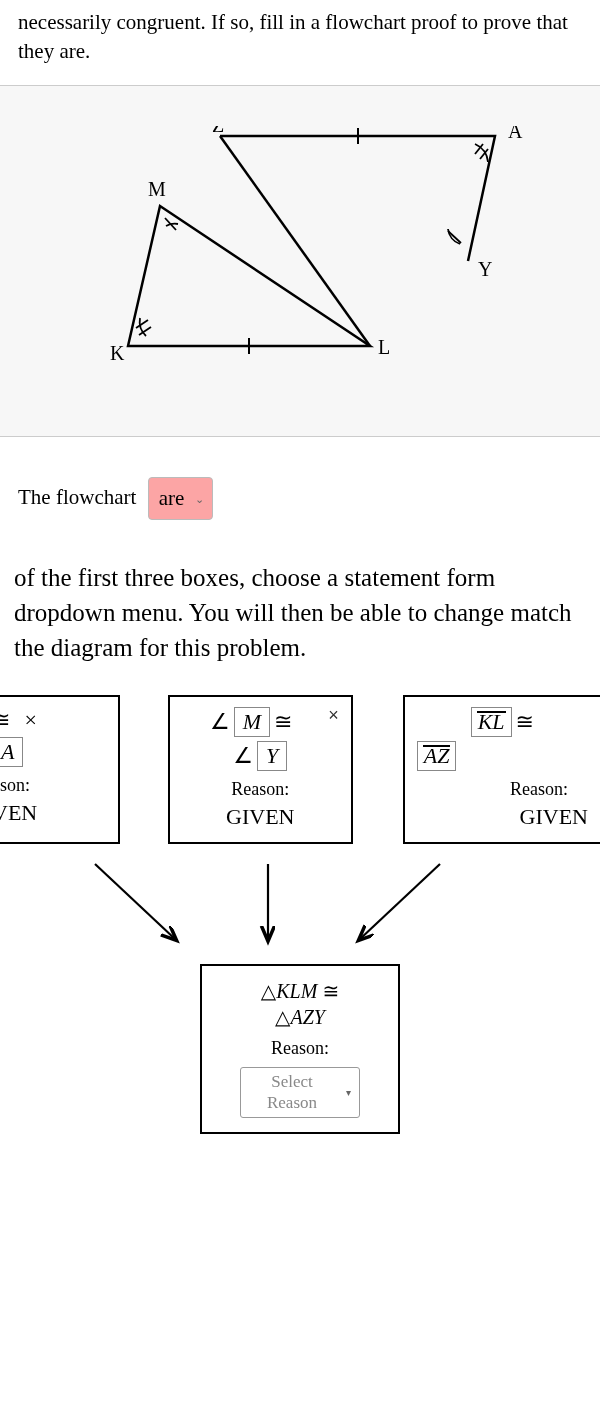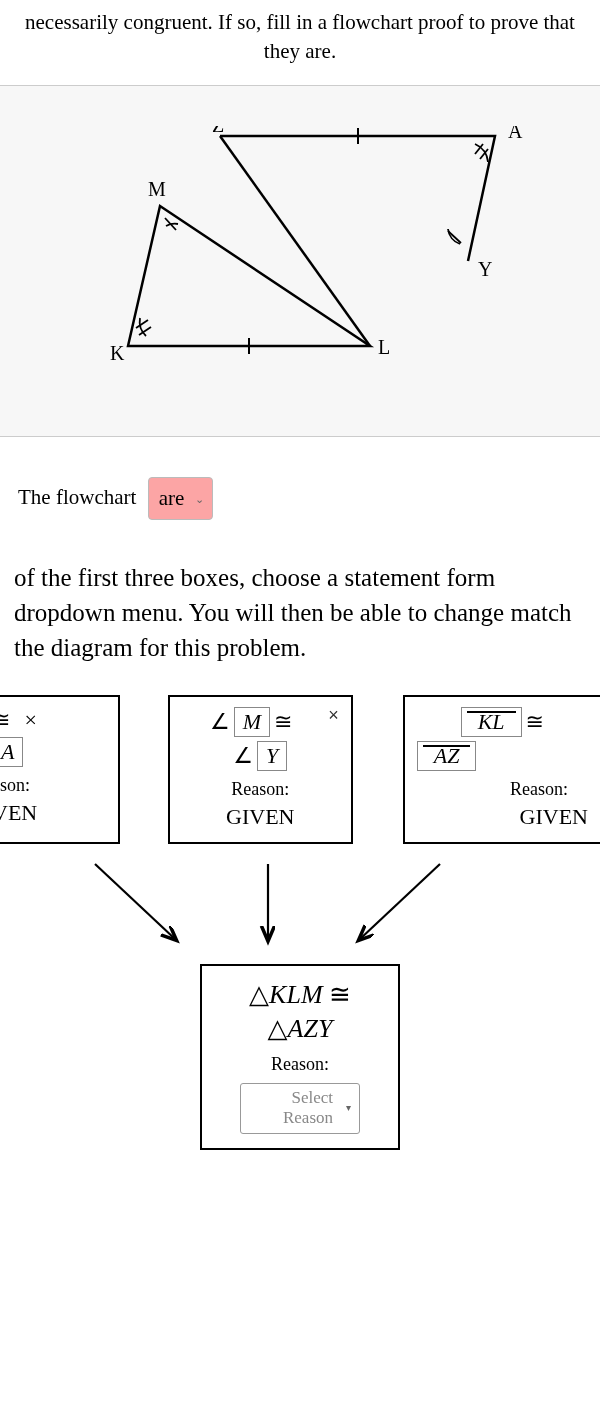--- a/index.html
+++ b/index.html
@@ -9,21 +9,20 @@
     font-family: Georgia, 'Times New Roman', serif;
     font-size: 21px;
     color: #000;
     background: #fff;
     width: 600px;
   }
   .header-text {
     padding: 8px 18px 18px 18px;
     line-height: 1.4;
     border-bottom: 1px solid #ccc;
-    text-align: center;
   }
   .diagram-area {
     background: #f7f7f7;
     padding: 40px 20px 50px 20px;
     border-bottom: 1px solid #ccc;
   }
   .diagram-svg { display: block; margin: 0 auto; }
   .sentence-area {
     padding: 40px 18px 10px 18px;
     line-height: 1.7;
@@ -84,21 +83,21 @@
     text-align: center;
     display: flex;
     justify-content: center;
     align-items: center;
     gap: 4px;
     margin-bottom: 4px;
   }
   .overline-box {
     display: inline-block;
     border: 1px solid #888;
-    padding: 1px 16px;
+    padding: 1px 6px;
     font-style: italic;
     position: relative;
   }
   .overline-box::before {
     content: "";
     position: absolute;
     top: 3px; left: 5px; right: 5px;
     height: 1.4px;
     background: #000;
   }
@@ -132,33 +131,33 @@
   .conclusion-box {
     border: 2px solid #000;
     width: 200px;
     margin: 0 auto;
     padding: 12px 8px 14px 8px;
     text-align: center;
   }
   .math-stmt {
     font-family: 'Times New Roman', serif;
     font-style: italic;
-    font-size: 26px;
+    font-size: 20px;
     line-height: 1.3;
   }
   .triangle-sym { font-style: normal; }
   .select-reason {
     display: inline-block;
     border: 1px solid #999;
     border-radius: 3px;
     padding: 4px 26px 4px 10px;
     color: #888;
     font-size: 17px;
     position: relative;
-    text-align: right;
+    text-align: center;
     margin-top: 4px;
     font-family: Georgia, serif;
     line-height: 1.2;
     width: 120px;
   }
   .select-reason .caret {
     position: absolute;
     right: 8px;
     top: 50%;
     transform: translateY(-50%);

